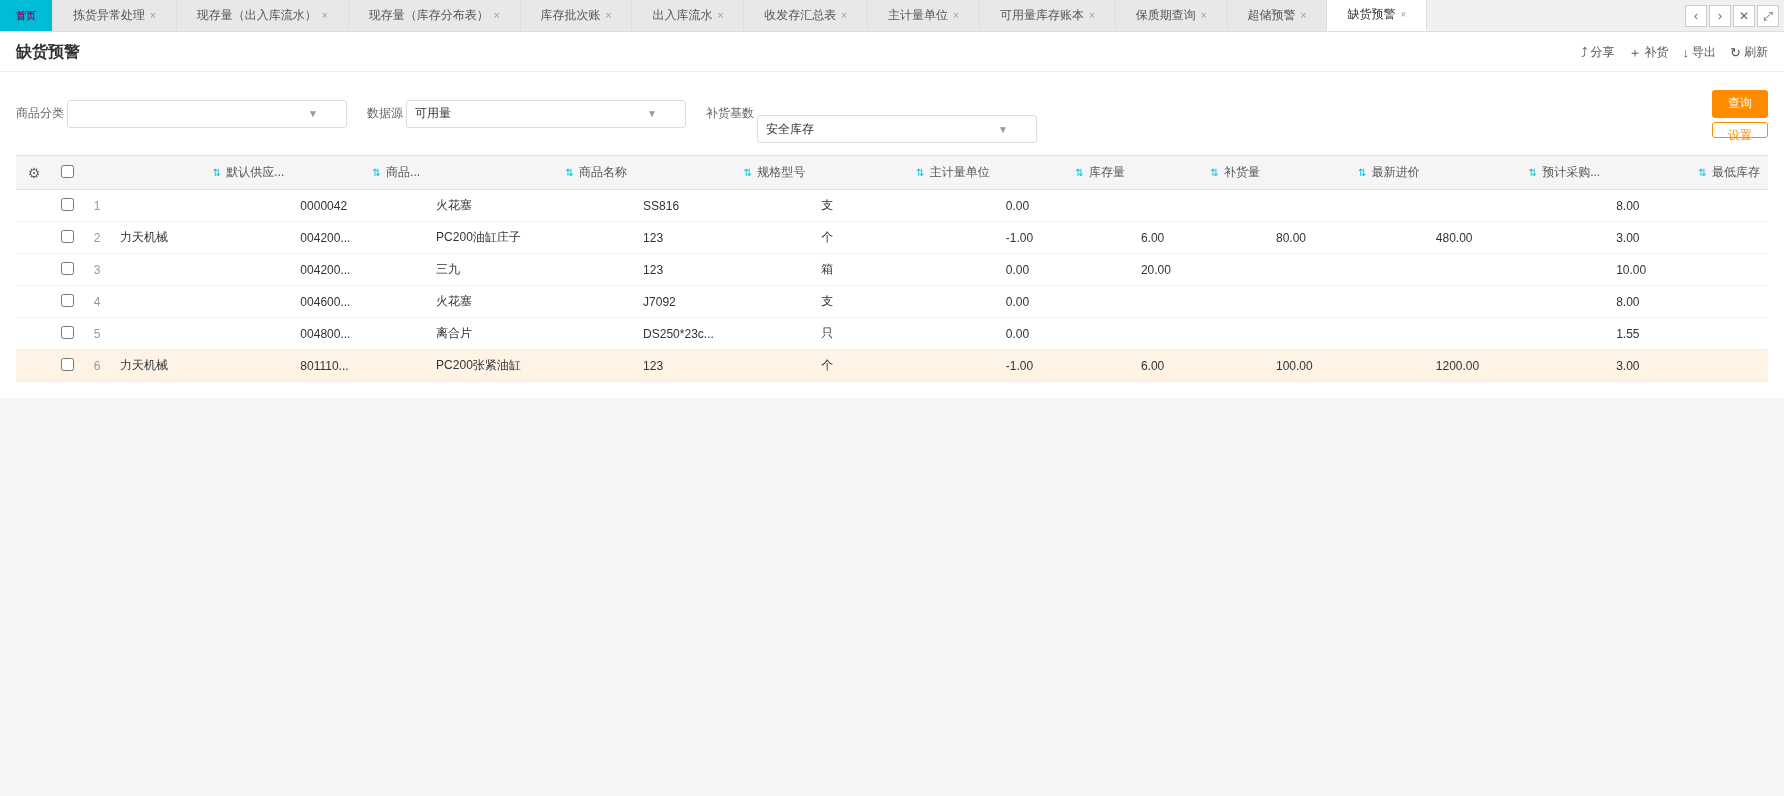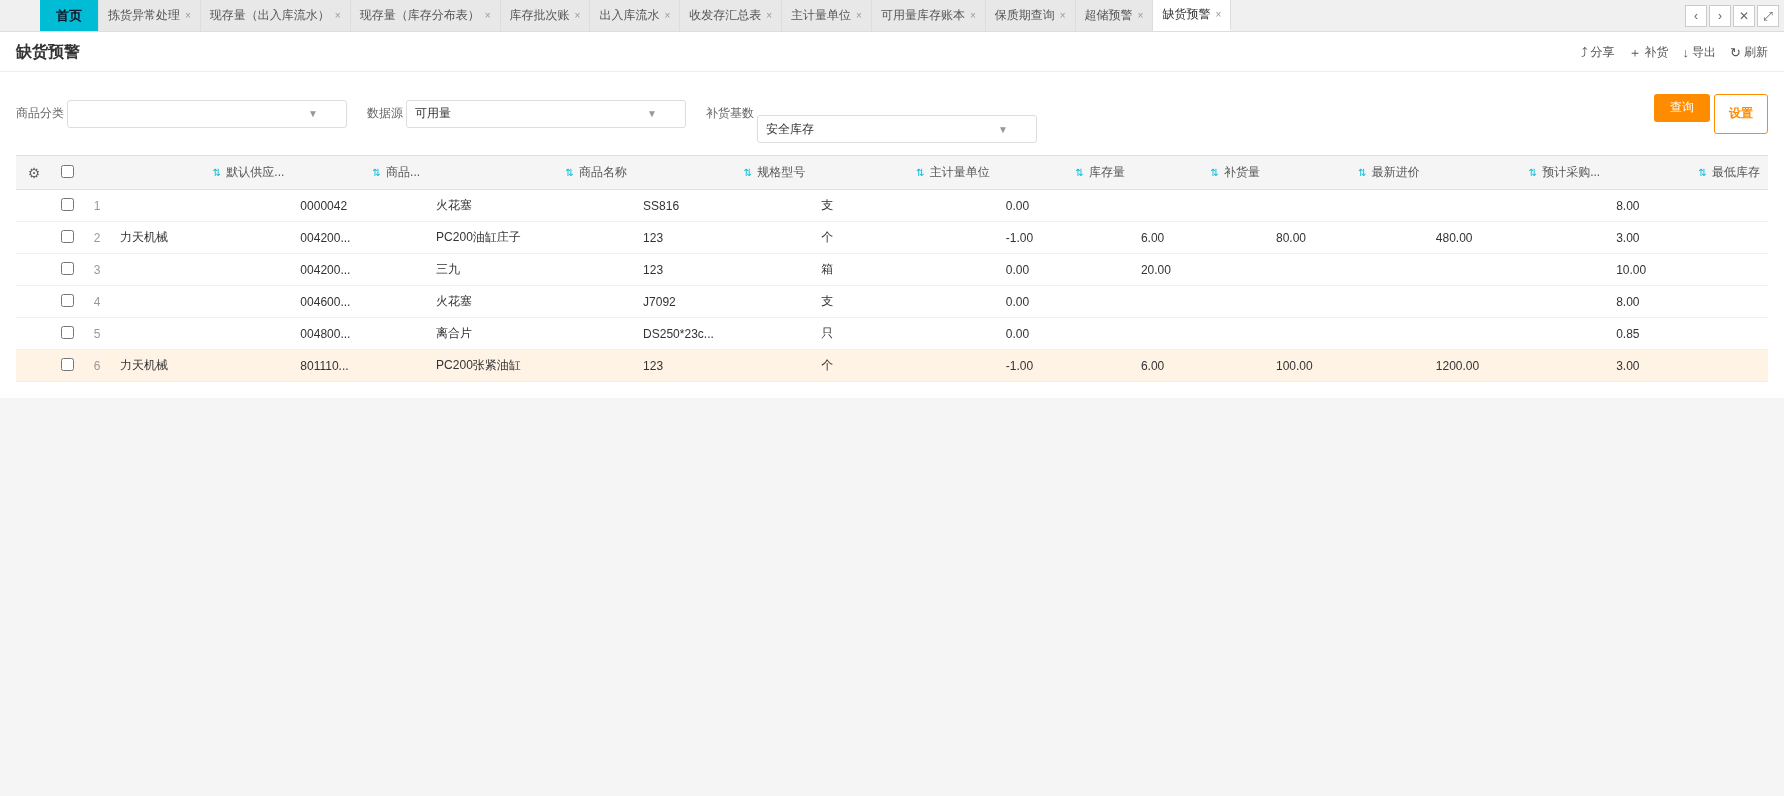--- a/index.html
+++ b/index.html
@@ -10,21 +10,21 @@
       display: flex;
       align-items: center;
       background: #f0f0f0;
       border-bottom: 1px solid #ddd;
       height: 32px;
       overflow: hidden;
     }
     .tab-item {
       display: flex;
       align-items: center;
-      padding: 0 9px;
+      padding: 0 20px;
       height: 100%;
       white-space: nowrap;
       cursor: pointer;
       border-right: 1px solid #ddd;
       font-size: 12px;
       color: #555;
       background: #e8e8e8;
       position: relative;
     }
     .tab-item.active {
@@ -33,25 +33,24 @@
       border-bottom: 2px solid #fff;
     }
     .tab-item .tab-close {
       margin-left: 5px;
       color: #999;
       font-size: 10px;
       cursor: pointer;
     }
     .tab-home {
       background: #00bcd4;
-      color: #0f172a;
+      color: #701a75;
       padding: 0 16px;
-      font-size: 13px;
+      font-size: 10px;
       font-weight: bold;
-      margin-left: 40px;
     }
     .tab-nav-btns {
       display: flex;
       align-items: center;
       margin-left: auto;
       padding: 0 4px;
     }
     .tab-nav-btn {
       width: 22px;
       height: 22px;
@@ -149,26 +148,25 @@
       height: 28px;
     }
     .btn-settings {
       background: #fff;
       color: #ff8c00;
       border: 1px solid #ff8c00;
       padding: 4px 14px;
       border-radius: 3px;
       cursor: pointer;
       font-size: 12px;
-      height: 40px;
-      font-weight: bold;
+      height: 16px;
     }
     .filter-actions {
       display: flex;
-      flex-direction: row;
+      flex-direction: column;
       gap: 4px;
       margin-left: auto;
     }
 
     
     .table-container {
       padding: 0 16px 16px 16px;
       overflow-x: auto;
     }
     table {
@@ -470,21 +468,21 @@
     <td class="row-num">5</td>
     <td></td>
     <td>004800...</td>
     <td>离合片</td>
     <td>DS250*23c...</td>
     <td>只</td>
     <td>0.00</td>
     <td></td>
     <td></td>
     <td></td>
-    <td>0.85</td>
+    <td>1.55</td>
   </tr>
           <tr class="highlighted">
     <td class="gear-cell"></td>
     <td class="checkbox-cell">
       <input type="checkbox" style="">
     </td>
     <td class="row-num">6</td>
     <td>力天机械</td>
     <td>801110...</td>
     <td>PC200张紧油缸</td>

